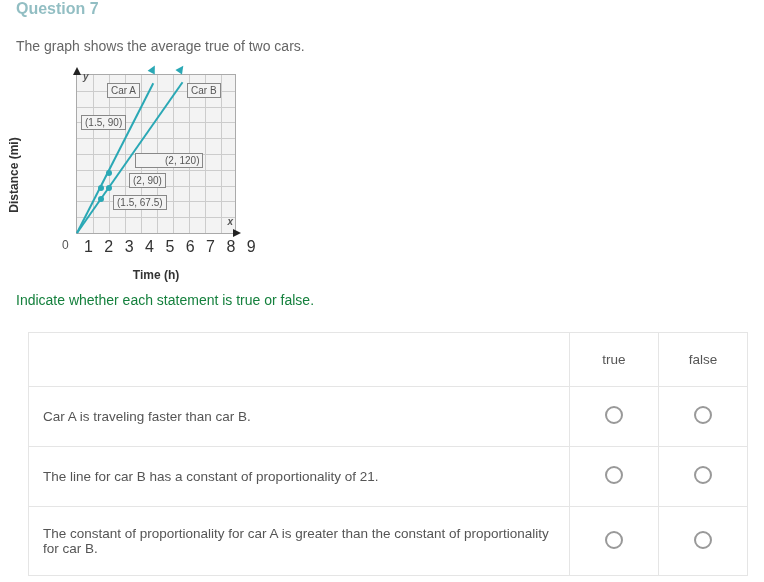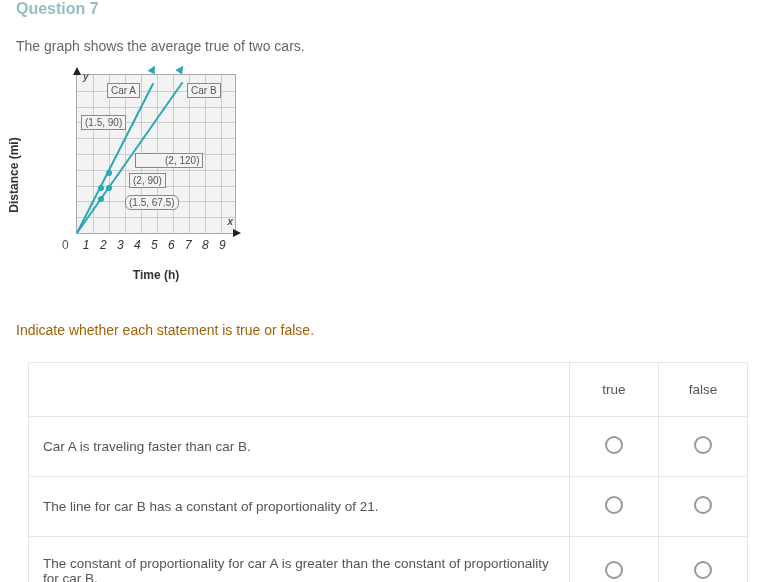--- a/index.html
+++ b/index.html
@@ -91,40 +91,39 @@
     font-size: 10px;
     border: 1px solid #888;
     padding: 1px 3px;
     background: #f3f3f3;
     white-space: nowrap;
   }
   .xvals {
     position: absolute;
     left: 50px;
     top: 170px;
-    font-size: 12px;
+    font-size: 16px;
     color: #333;
     letter-spacing: 3.5px;
-    font-style: italic;
   }
   .zero {
     position: absolute;
     left: 36px;
     top: 170px;
     font-size: 12px;
   }
   .xlabel {
     text-align: center;
     font-weight: bold;
     font-size: 12px;
     color: #333;
   }
   .instruction {
-    margin: 40px 0 24px 0;
-    color: #a16207;
+    margin: 10px 0 24px 0;
+    color: #15803d;
     font-size: 14px;
   }
   table {
     border-collapse: collapse;
     width: 720px;
     margin-left: 12px;
     font-size: 13.5px;
     color: #555;
   }
   th, td {
@@ -202,21 +201,21 @@
       <div class="pt" style="left:24px; bottom:45px;"></div>
       <div class="pt" style="left:32px; bottom:60px;"></div>
       <div class="pt" style="left:24px; bottom:34px;"></div>
       <div class="pt" style="left:32px; bottom:45px;"></div>
 
       <div class="lbl" style="left:30px; top:8px;">Car A</div>
       <div class="lbl" style="left:110px; top:8px;">Car B</div>
       <div class="lbl" style="left:4px; top:40px;">(1.5, 90)</div>
       <div class="lbl" style="left:58px; top:78px;padding-left:29px;">(2, 120)</div>
       <div class="lbl" style="left:52px; top:98px;">(2, 90)</div>
-      <div class="lbl" style="left:48px; top:120px;border-radius:6px;">(1.5, 67.5)</div>
+      <div class="lbl" style="left:36px; top:120px;">(1.5, 67.5)</div>
     </div>
 
     <div class="zero">0</div>
     <div class="xvals">
       <span>&nbsp;</span><span>1</span><span>&nbsp;</span><span>2</span><span>&nbsp;</span><span>3</span><span>&nbsp;</span><span>4</span><span>&nbsp;</span><span>5</span><span>&nbsp;</span><span>6</span><span>&nbsp;</span><span>7</span><span>&nbsp;</span><span>8</span><span>&nbsp;</span><span>9</span>
     </div>
   </div>
 
   <div class="xlabel" style="margin-left:50px; width:160px;">Time (h)</div>
 </div>

